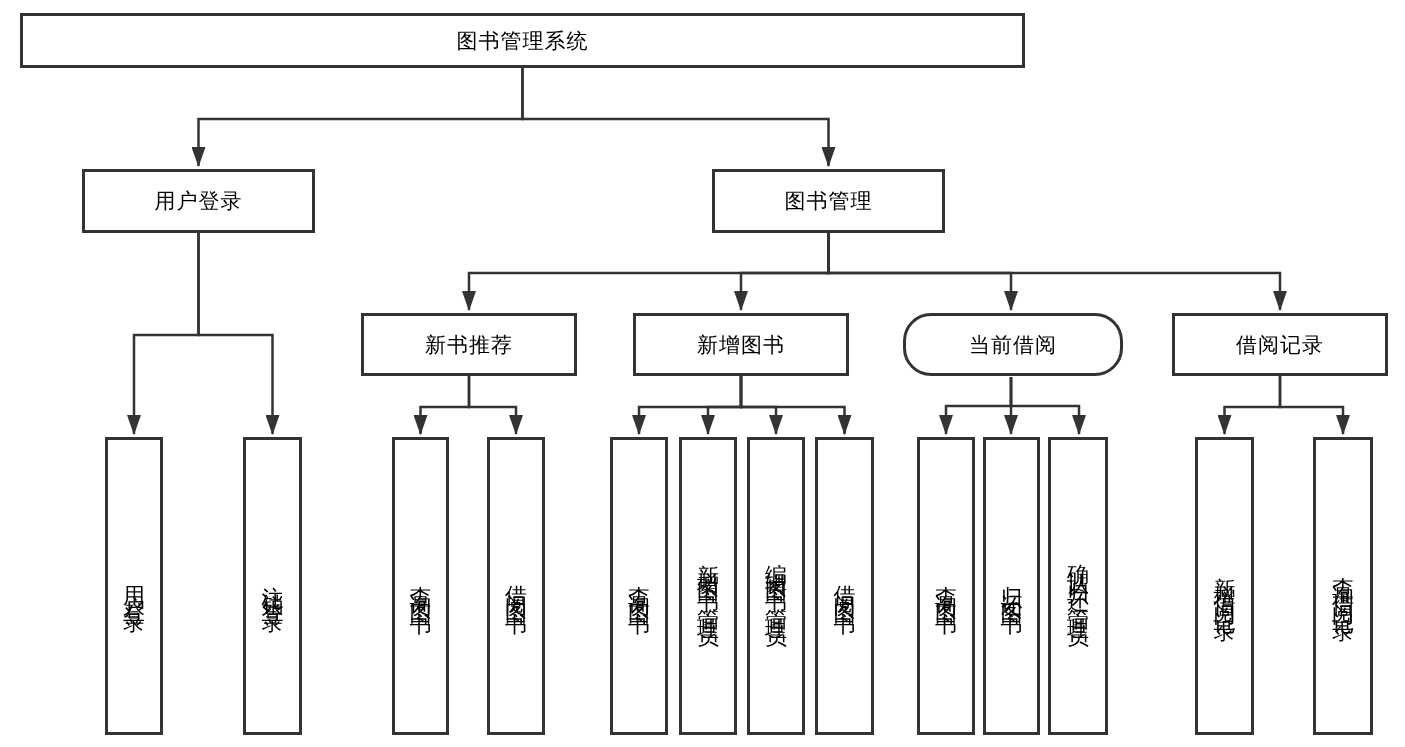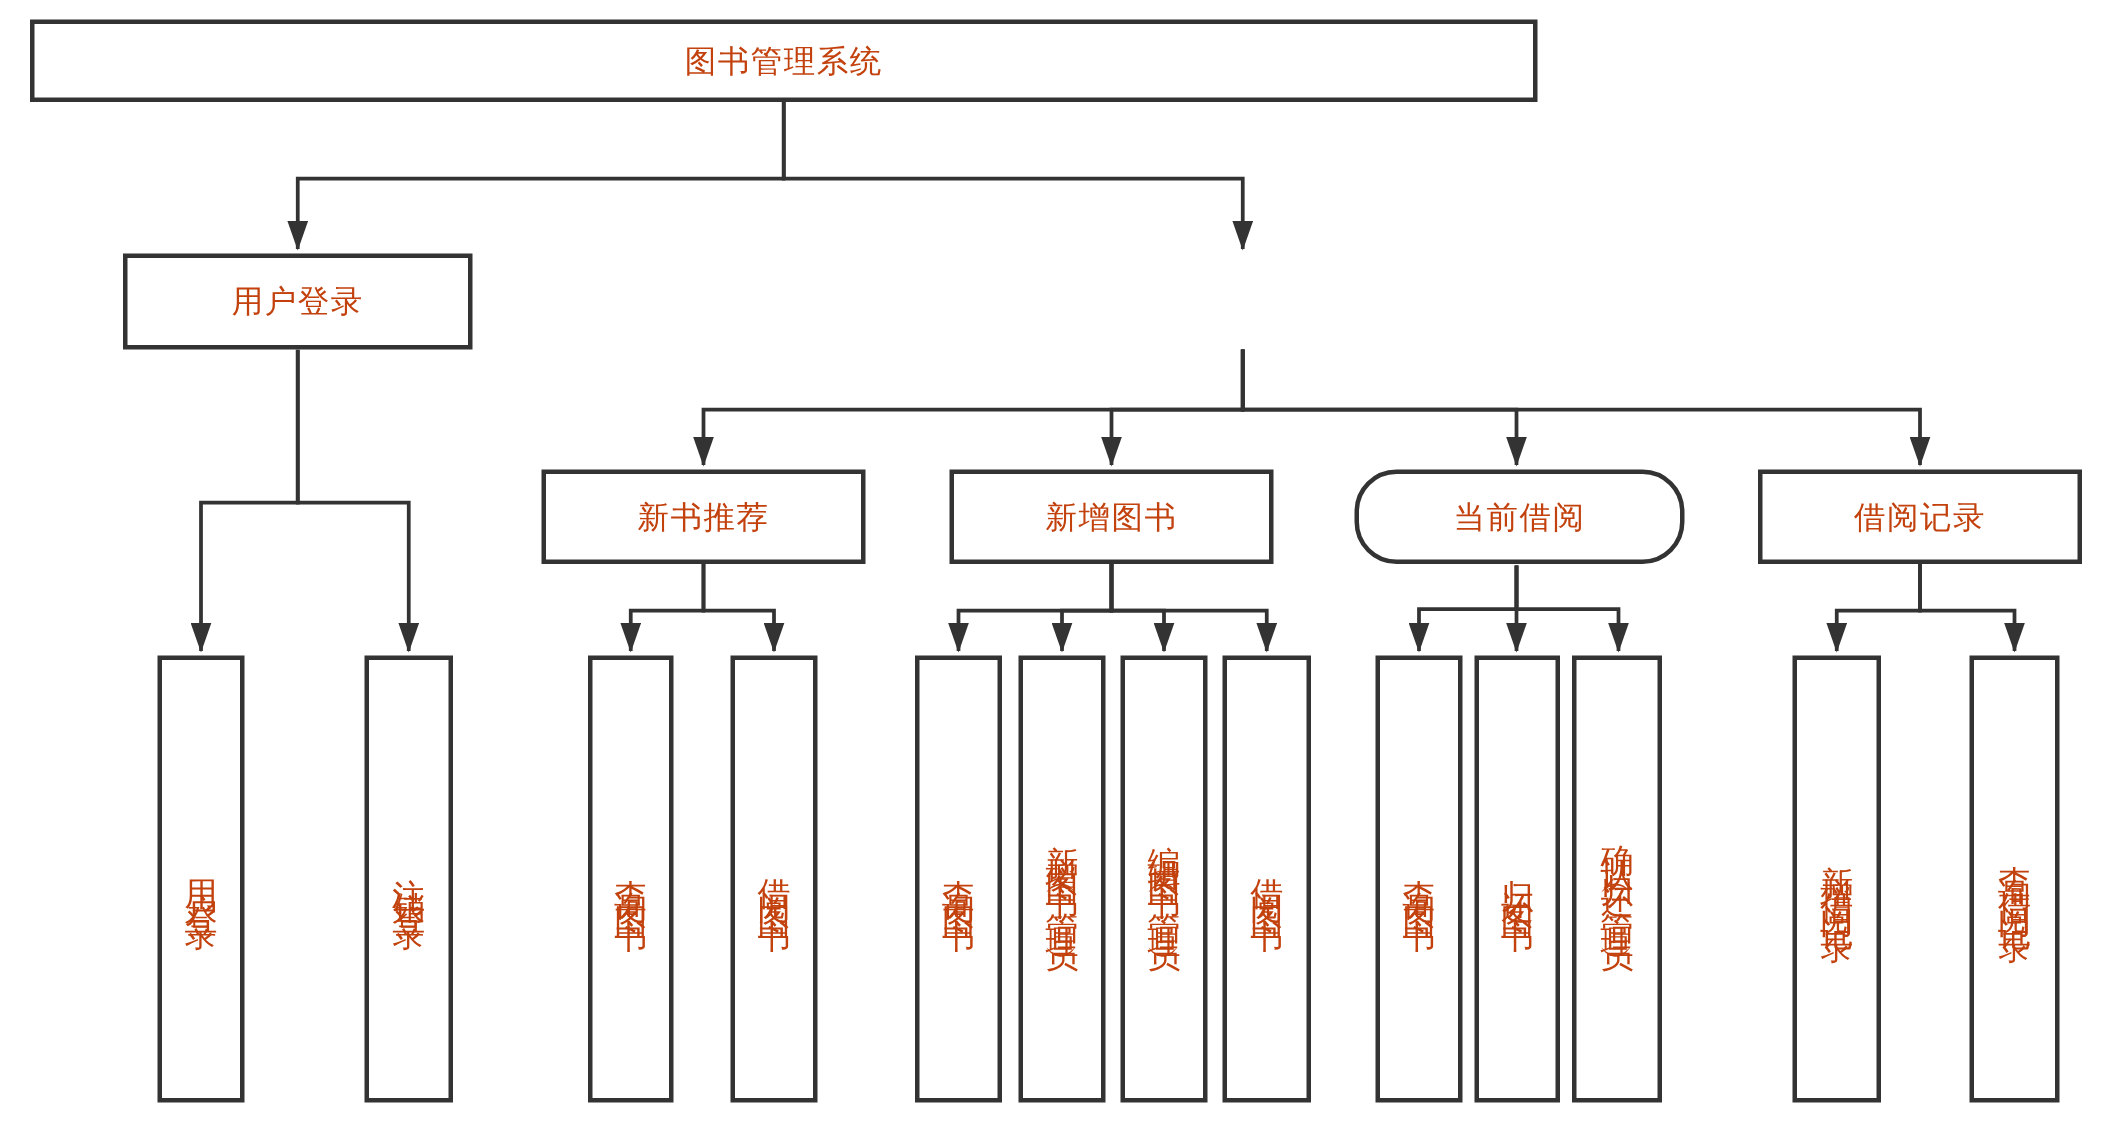--- a/index.html
+++ b/index.html
@@ -21,21 +21,21 @@
   .node {
     position: absolute;
     box-sizing: border-box;
     background: #ffffff;
     border: 3px solid #333333;
     display: flex;
     align-items: center;
     justify-content: center;
     font-size: 21px;
     letter-spacing: 1px;
-    color: #c2410c;
+    color: #000000;
     white-space: nowrap;
   }
   
   .n-root            { left: 20px;   top: 13px;  width: 1005px; height: 55px; }
   .n-user-login      { left: 82px;   top: 169px; width: 233px;  height: 64px; }
   .n-book-mgmt       { left: 712px;  top: 169px; width: 233px;  height: 64px; }
   .n-new-book-rec    { left: 361px;  top: 313px; width: 216px;  height: 63px; }
   .n-book-borrow     { left: 633px;  top: 313px; width: 216px;  height: 63px; }
   .n-current-borrow  { left: 903px;  top: 313px; width: 220px;  height: 63px; border-radius: 28px; }
   .n-borrow-records  { left: 1172px; top: 313px; width: 216px;  height: 63px; }
@@ -112,20 +112,23 @@
     </g>
   </svg>
 
   <div class="node n-root">
     <span>图书管理系统</span>
   </div>
 
   <div class="node n-user-login">
     <span>用户登录</span>
   </div>
+  <div class="node n-book-mgmt">
+    <span>图书管理</span>
+  </div>
 
   <div class="node n-new-book-rec">
     <span>新书推荐</span>
   </div>
   <div class="node n-book-borrow">
     <span>新增图书</span>
   </div>
   <div class="node n-current-borrow">
     <span>当前借阅</span>
   </div>

